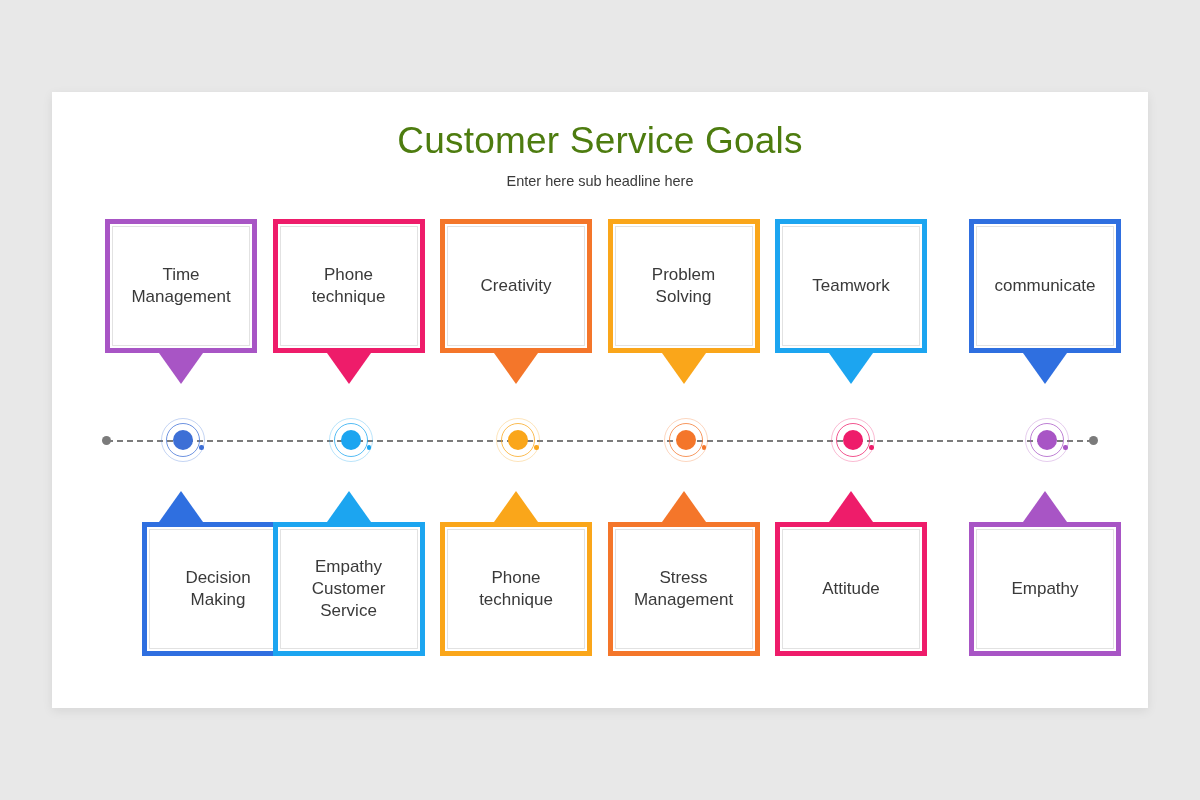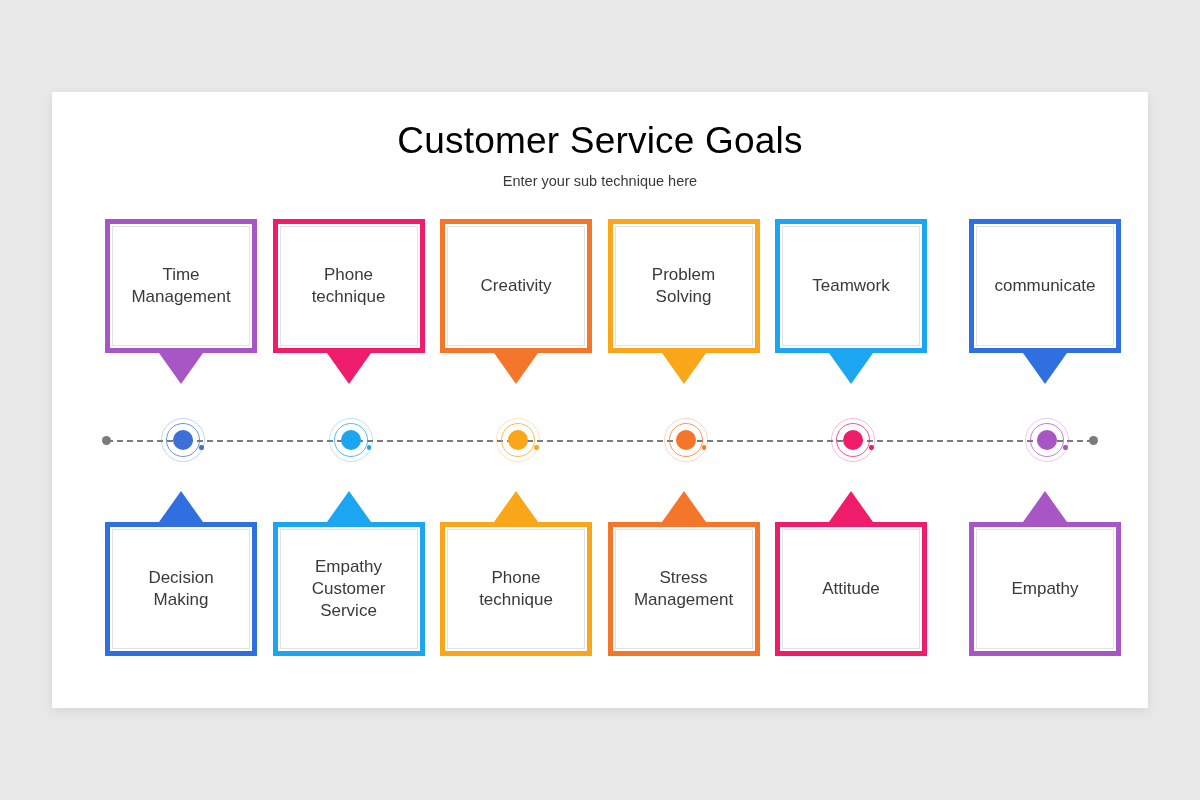--- a/index.html
+++ b/index.html
@@ -24,21 +24,21 @@
     box-shadow: 0 3px 10px rgba(0,0,0,0.08);
   }
 
   #slide-title {
     position: absolute;
     left: 0;
     top: 28px;
     width: 1096px;
     text-align: center;
     font-size: 37px;
-    color: #000000;
+    color: #4d7c0f;
     letter-spacing: 0.2px;
     white-space: nowrap;
   }
 
   #slide-subtitle {
     position: absolute;
     left: 0;
     top: 81px;
     width: 1096px;
     text-align: center;
@@ -186,21 +186,21 @@
     background: currentColor;
   }
 </style>
 </head>
 <body>
 
 <div id="slide-card">
 
   <div id="slide-title">Customer Service Goals</div>
 
-  <div id="slide-subtitle">Enter your sub technique here</div>
+  <div id="slide-subtitle">Enter here sub headline here</div>
 
   <div id="diagram">
 
     <div id="timeline-line"></div>
     <div id="timeline-endpoint-left" class="timeline-endpoint"></div>
     <div id="timeline-endpoint-right" class="timeline-endpoint"></div>
 
     <div id="columns-host">
         <div class="column" style="left: 50px;">
           <div class="goal-box box-top" style="border-color: rgb(168, 85, 197);">
@@ -210,21 +210,21 @@
             </div>
           </div>
           <div class="tri tri-down" style="border-top-color: rgb(168, 85, 197);"></div>
           <div class="marker" style="color: rgb(61, 111, 214);">
             <div class="marker-ring-outer"></div>
             <div class="marker-ring-inner"></div>
             <div class="marker-dot"></div>
             <div class="marker-satellite"></div>
           </div>
           <div class="tri tri-up" style="border-bottom-color: rgb(47, 111, 224);"></div>
-          <div class="goal-box box-bottom" style="border-color: rgb(47, 111, 224);">
+          <div class="goal-box box-bottom" style="border-color: rgb(47, 111, 224); margin-left: 37px;">
             <div class="goal-box-inner">
               <div class="goal-label">Decision
 Making</div>
             </div>
           </div>
         </div>
         <div class="column" style="left: 217.5px;">
           <div class="goal-box box-top" style="border-color: rgb(238, 28, 106);">
             <div class="goal-box-inner">
               <div class="goal-label">Phone

